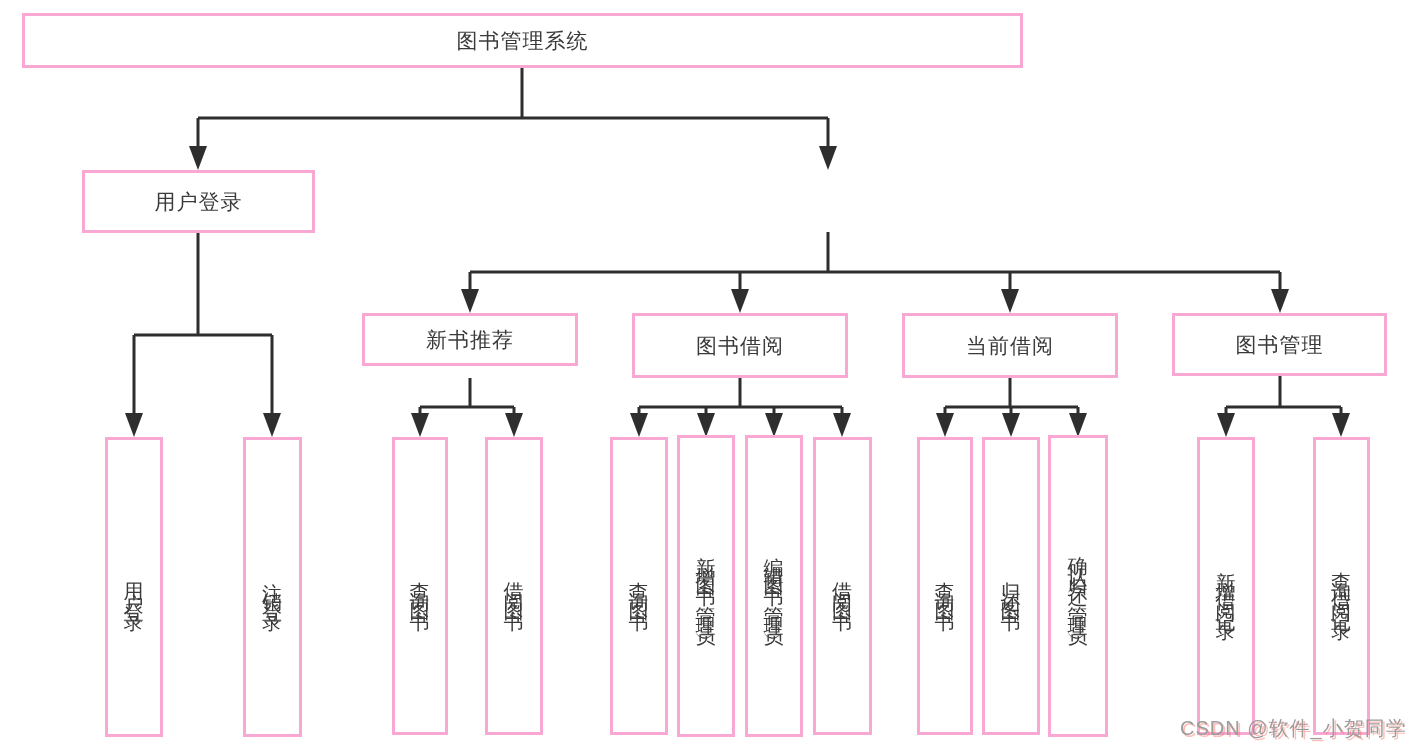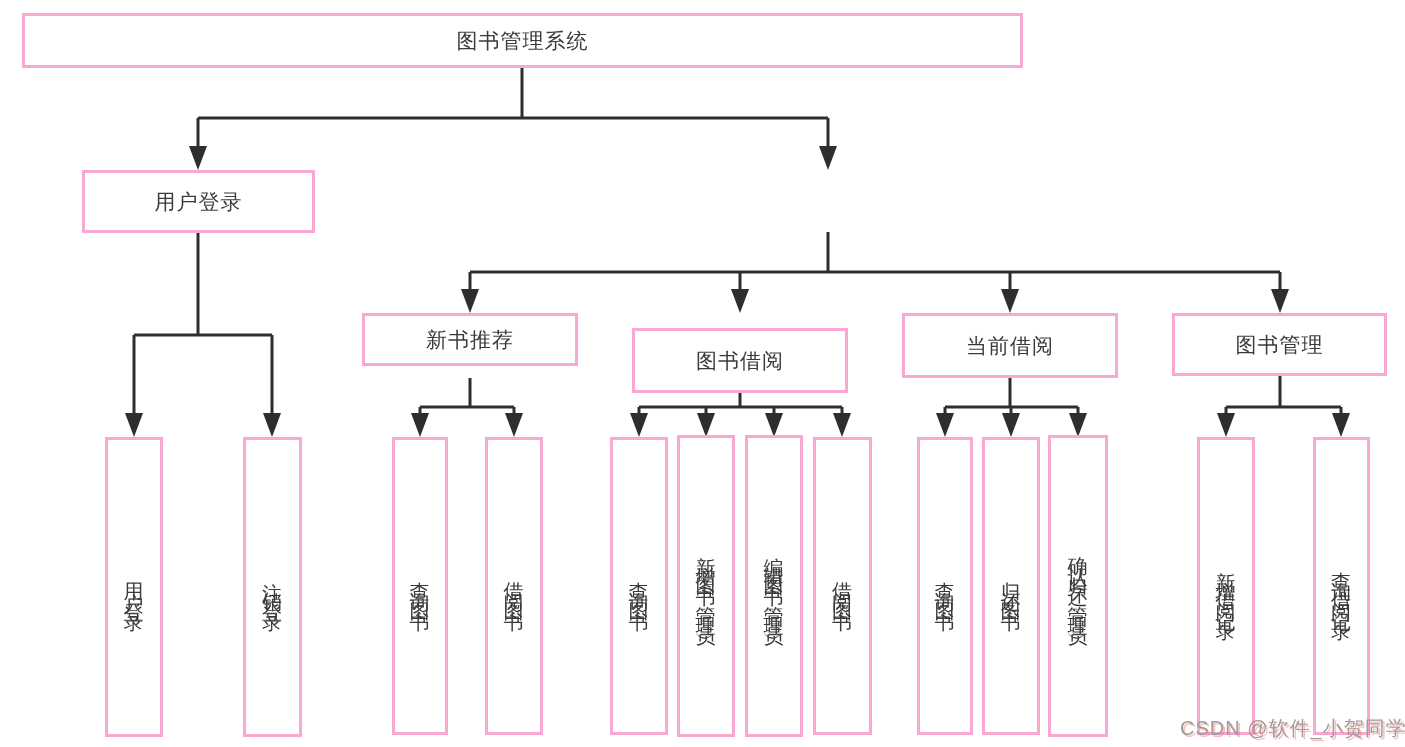--- a/index.html
+++ b/index.html
@@ -97,21 +97,21 @@
     <span>图书管理系统</span>
   </div>
 
   <div class="node hbox" style="left:82px; top:170px; width:233px; height:63px;">
     <span>用户登录</span>
   </div>
 
   <div class="node hbox" style="left:362px; top:313px; width:216px; height:53px;">
     <span>新书推荐</span>
   </div>
-  <div class="node hbox" style="left:632px; top:328px; width:216px; height:65px;">
+  <div class="node hbox" style="left:632px; top:313px; width:216px; height:65px;">
     <span>图书借阅</span>
   </div>
   <div class="node hbox" style="left:902px; top:313px; width:216px; height:65px;">
     <span>当前借阅</span>
   </div>
   <div class="node hbox" style="left:1172px; top:313px; width:215px; height:63px;">
     <span>图书管理</span>
   </div>
 
   <div class="node vbox" style="left:105px; top:437px; width:58px; height:300px;">

